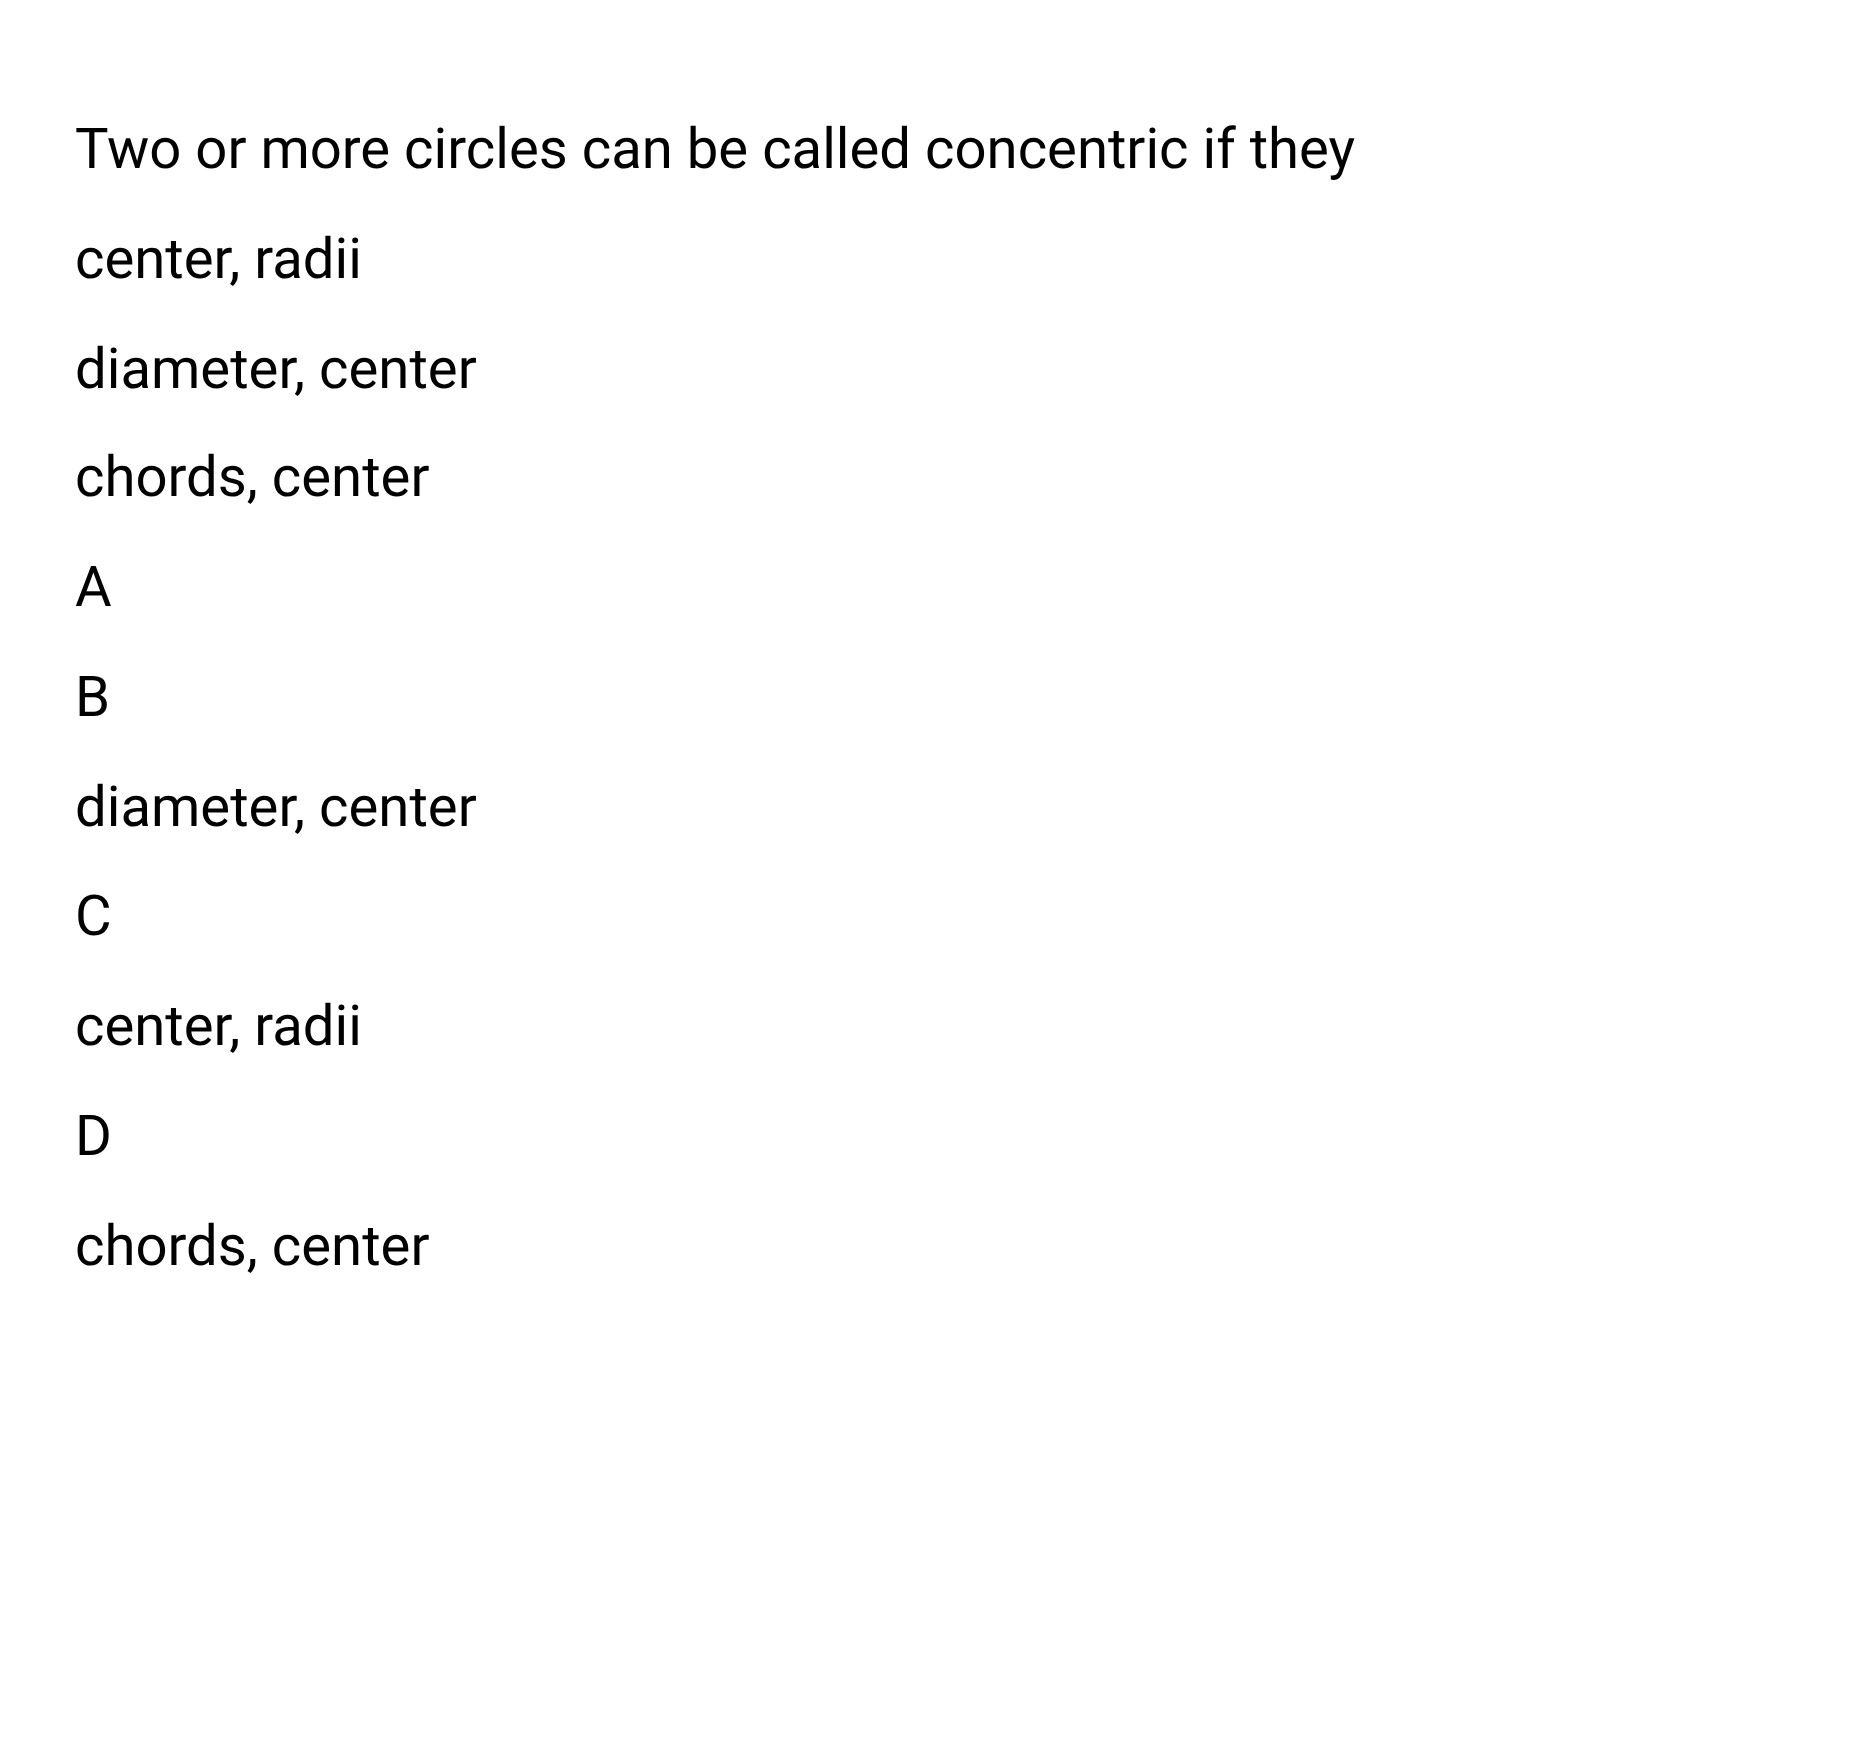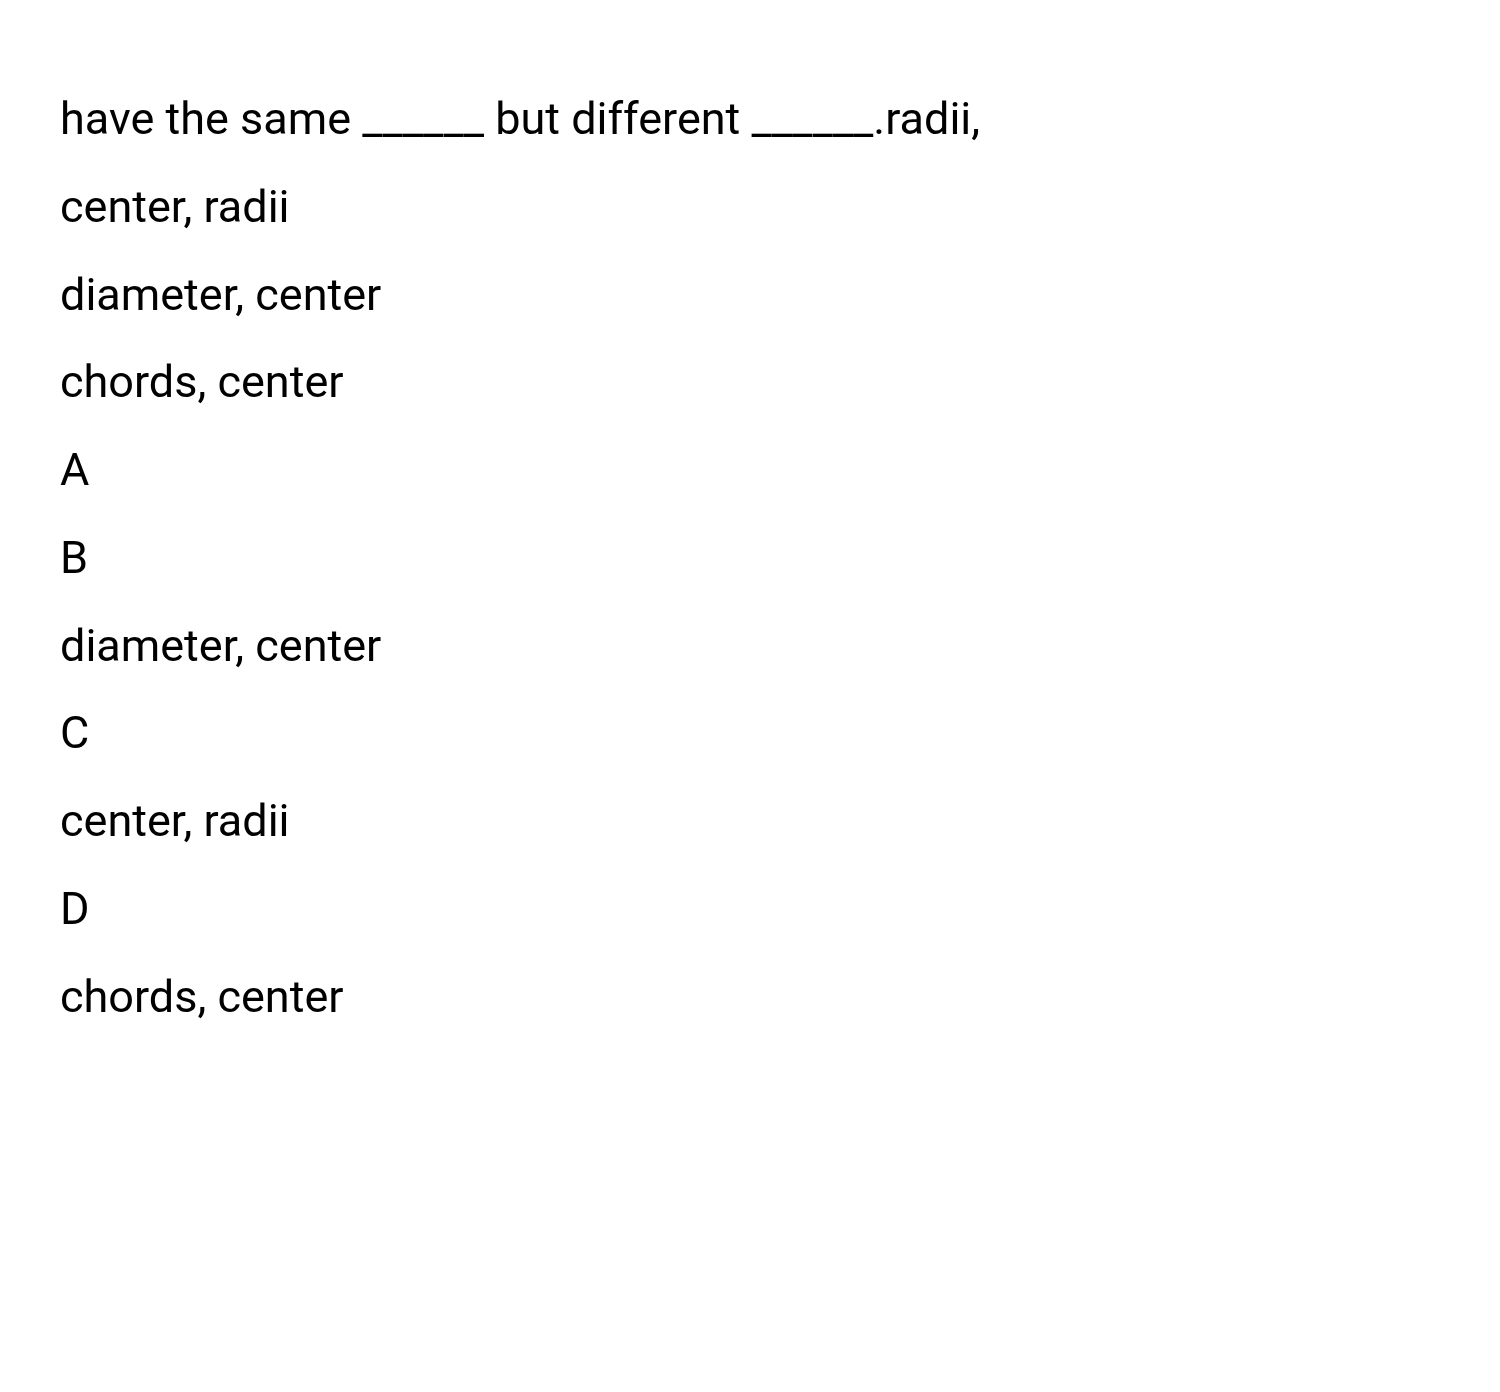--- a/index.html
+++ b/index.html
@@ -21,21 +21,21 @@
       font-weight: 400;
     }
     .line {
       display: block;
     }
   </style>
 </head>
 <body>
 
 <div class="content">
-  <span class="line">have the same ______ but different ______.radii,</span>
+  <span class="line">Two or more circles can be called concentric if they</span>
   <span class="line">center, radii</span>
   <span class="line">diameter, center</span>
   <span class="line">chords, center</span>
   <span class="line">A</span>
   <span class="line">B</span>
   <span class="line">diameter, center</span>
   <span class="line">C</span>
   <span class="line">center, radii</span>
   <span class="line">D</span>
   <span class="line">chords, center</span>

